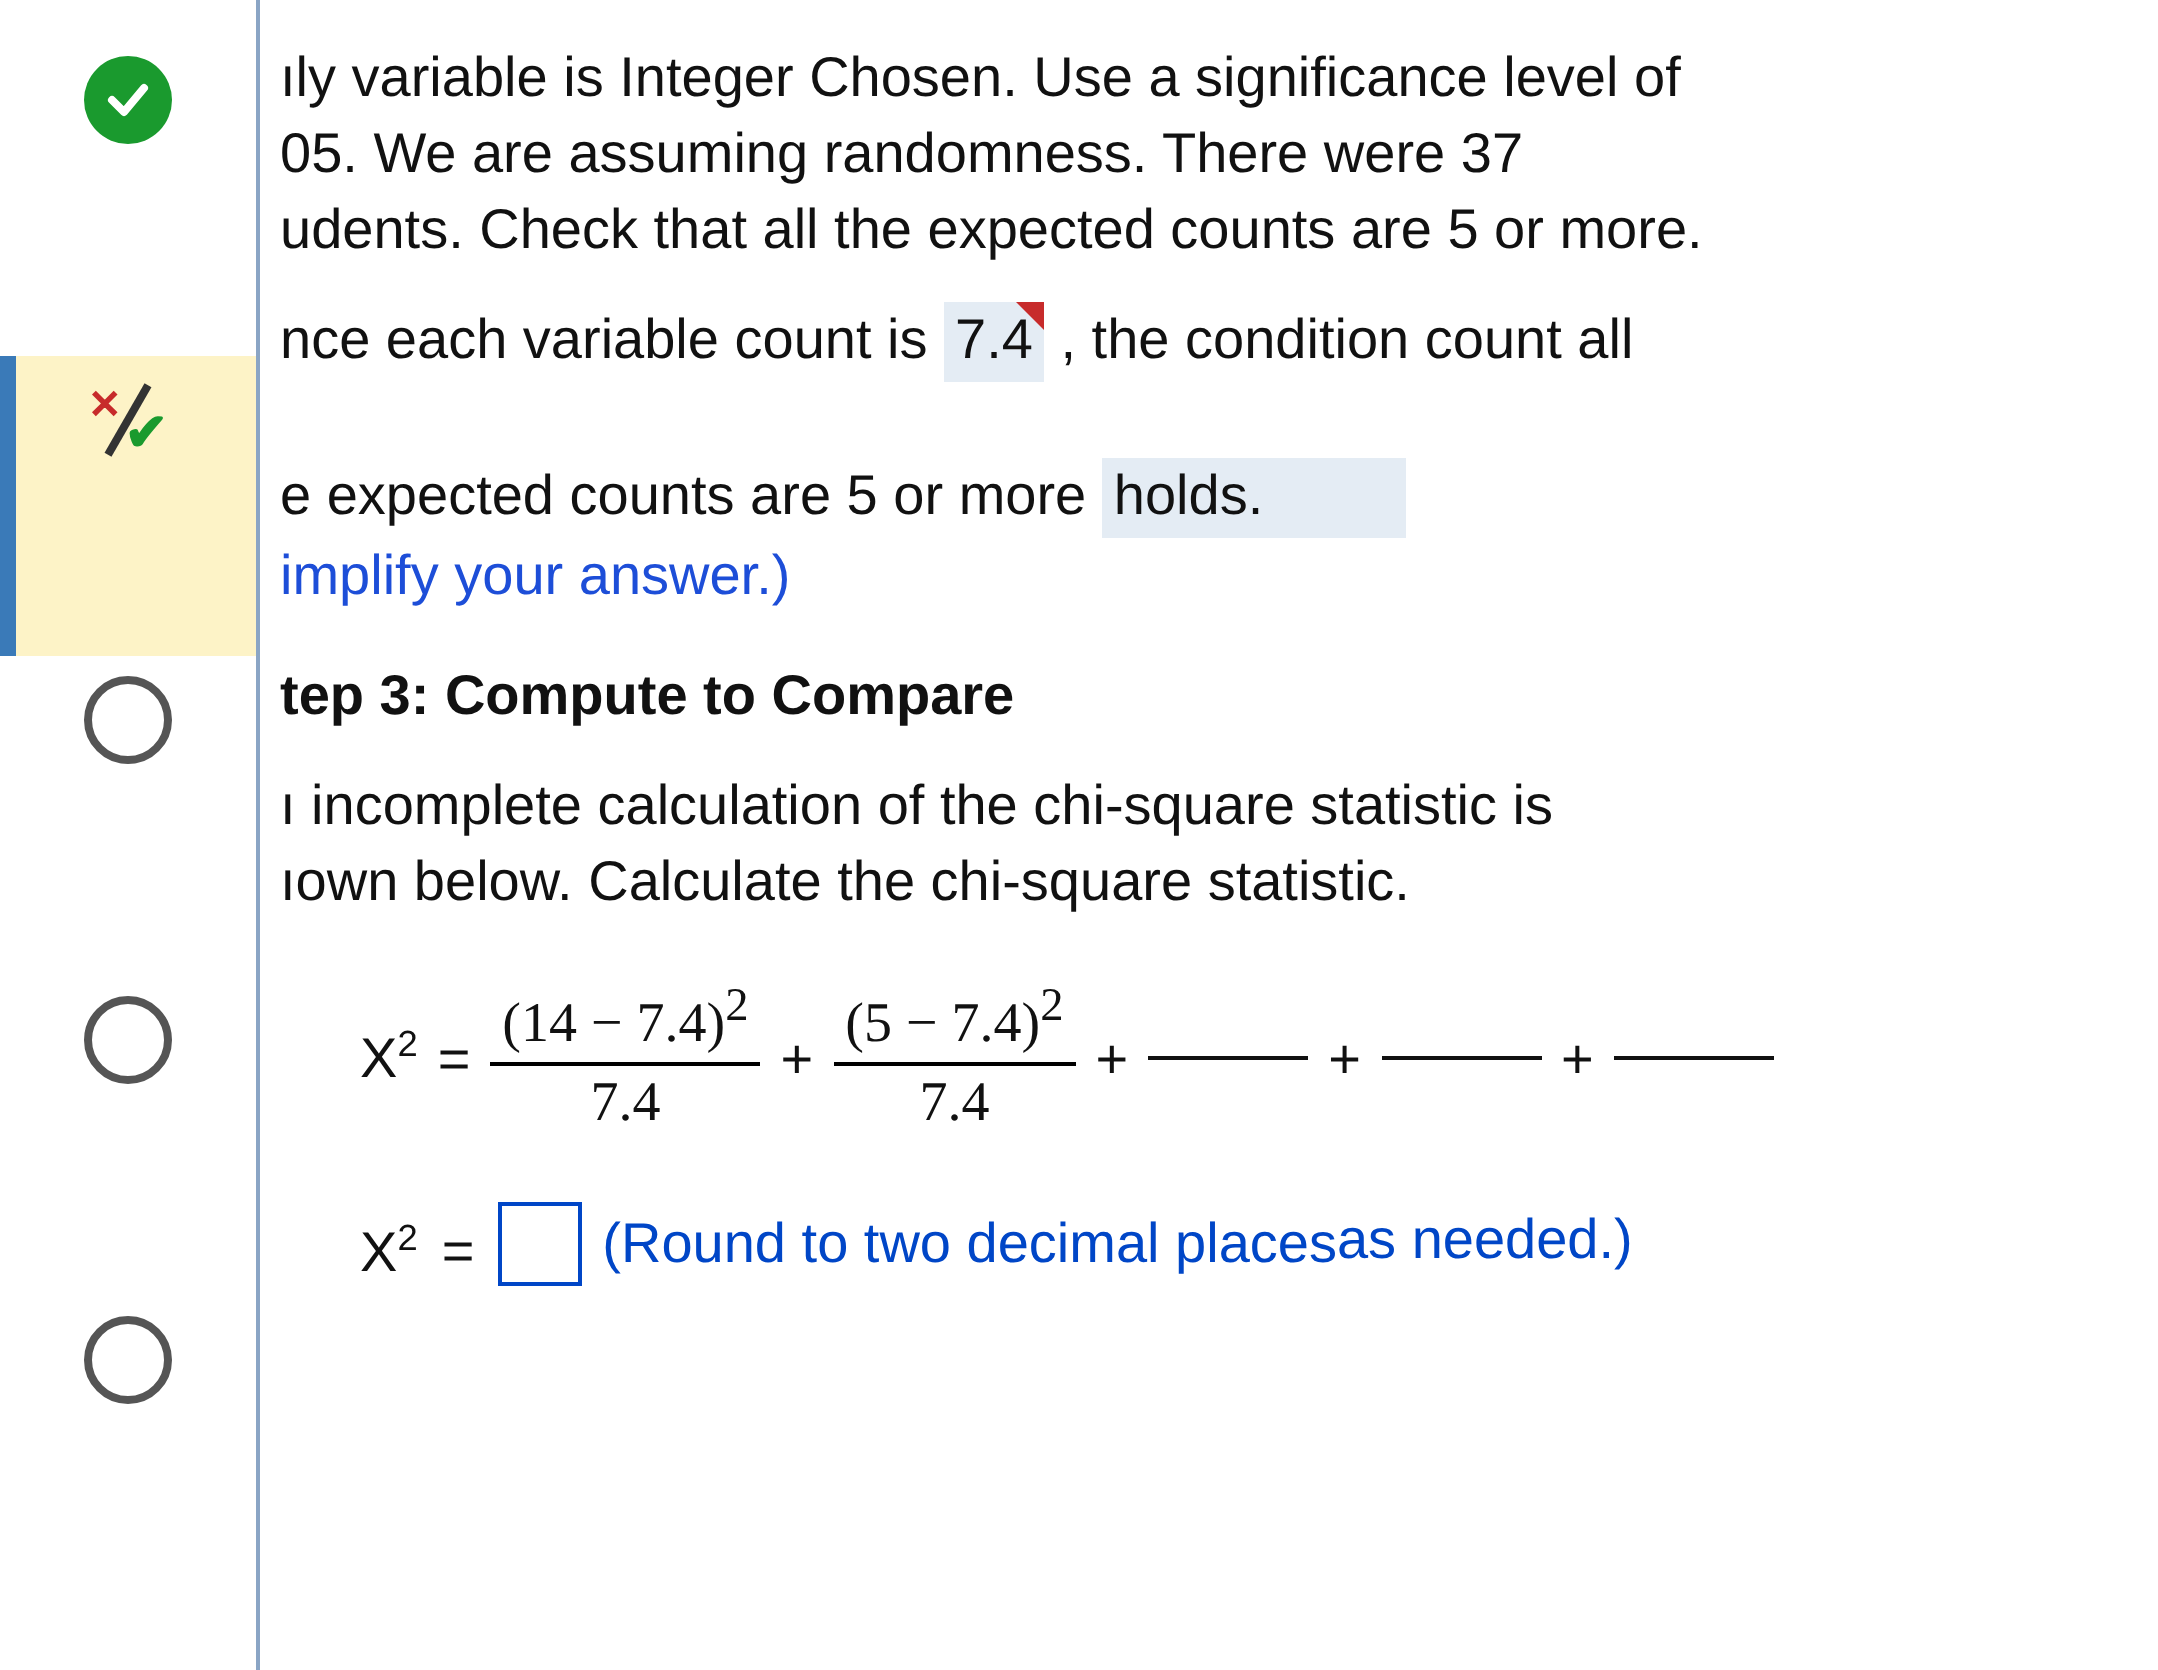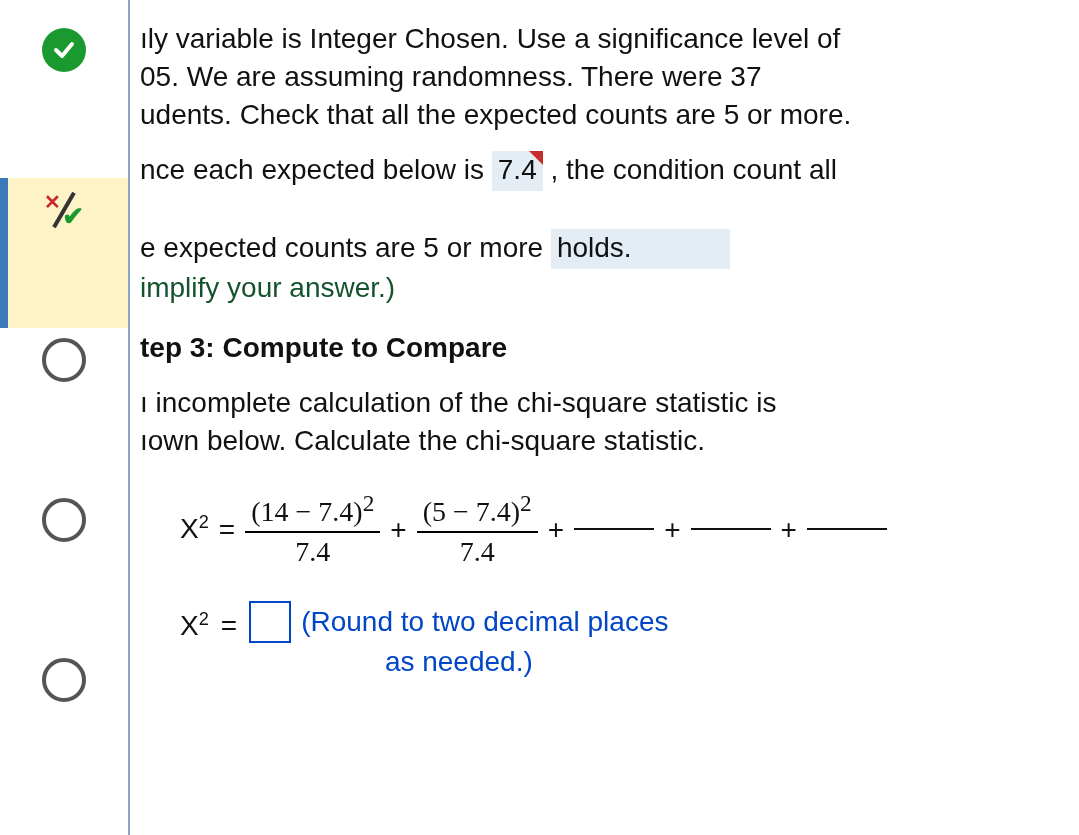--- a/index.html
+++ b/index.html
@@ -60,21 +60,21 @@
 
   .main {
     flex: 1;
     padding: 20px 10px 20px 10px;
     font-size: 28px;
     color: #111;
     line-height: 1.35;
     overflow: hidden;
   }
 
-  .blue-text { color: #14532d; }
+  .blue-text { color: #1d4ed8; }
   .filled-box {
     background: #e4ecf4;
     padding: 0 6px 2px 6px;
     position: relative;
     display: inline-block;
   }
   .filled-box.flag::after {
     content: "";
     position: absolute;
     top: 0; right: 0;
@@ -154,26 +154,26 @@
 
 <div class="main">
 
   <div class="para">
     <span>ıly variable is Integer Chosen. Use a significance level of</span><br>
     <span>05. We are assuming randomness. There were 37</span><br>
     <span>udents. Check that all the expected counts are 5 or more.</span>
   </div>
 
   <div class="para">
-    <span>nce each expected below is </span>
+    <span>nce each variable count is </span>
     <span class="filled-box flag">7.4</span>
     <span> , the condition count all</span>
     <br><br>
     <span>e expected counts are 5 or more </span>
-    <span class="filled-box" style="padding-right:98px">holds.</span>
+    <span class="filled-box" style="padding-right:71px">holds.</span>
     <br>
     <span class="blue-text">implify your answer.)</span>
   </div>
 
   <div class="heading">tep 3: Compute to Compare</div>
 
   <div class="para">
     <span>ı incomplete calculation of the chi-square statistic is</span><br>
     <span>ıown below. Calculate the chi-square statistic.</span>
   </div>
@@ -202,21 +202,21 @@
     <span class="blank-line"></span>
     <span>+</span>
     <span class="blank-line"></span>
   </div>
 
   <div class="answer-row">
     <span class="chi" style="padding-top:6px">
       <span>X</span><sup>2</sup>
     </span>
     <span style="padding-top:6px">=</span>
-    <span style="display:flex; flex-direction:column;align-items:center;">
+    <span style="display:flex; ">
       <span style="display:flex; align-items:center; gap:10px">
         <span class="answer-box"></span>
         <span class="hint-block">(Round to two decimal places</span>
       </span>
       <span class="hint-block" style="margin-left:0">as needed.)</span>
     </span>
   </div>
 
 </div>
 

